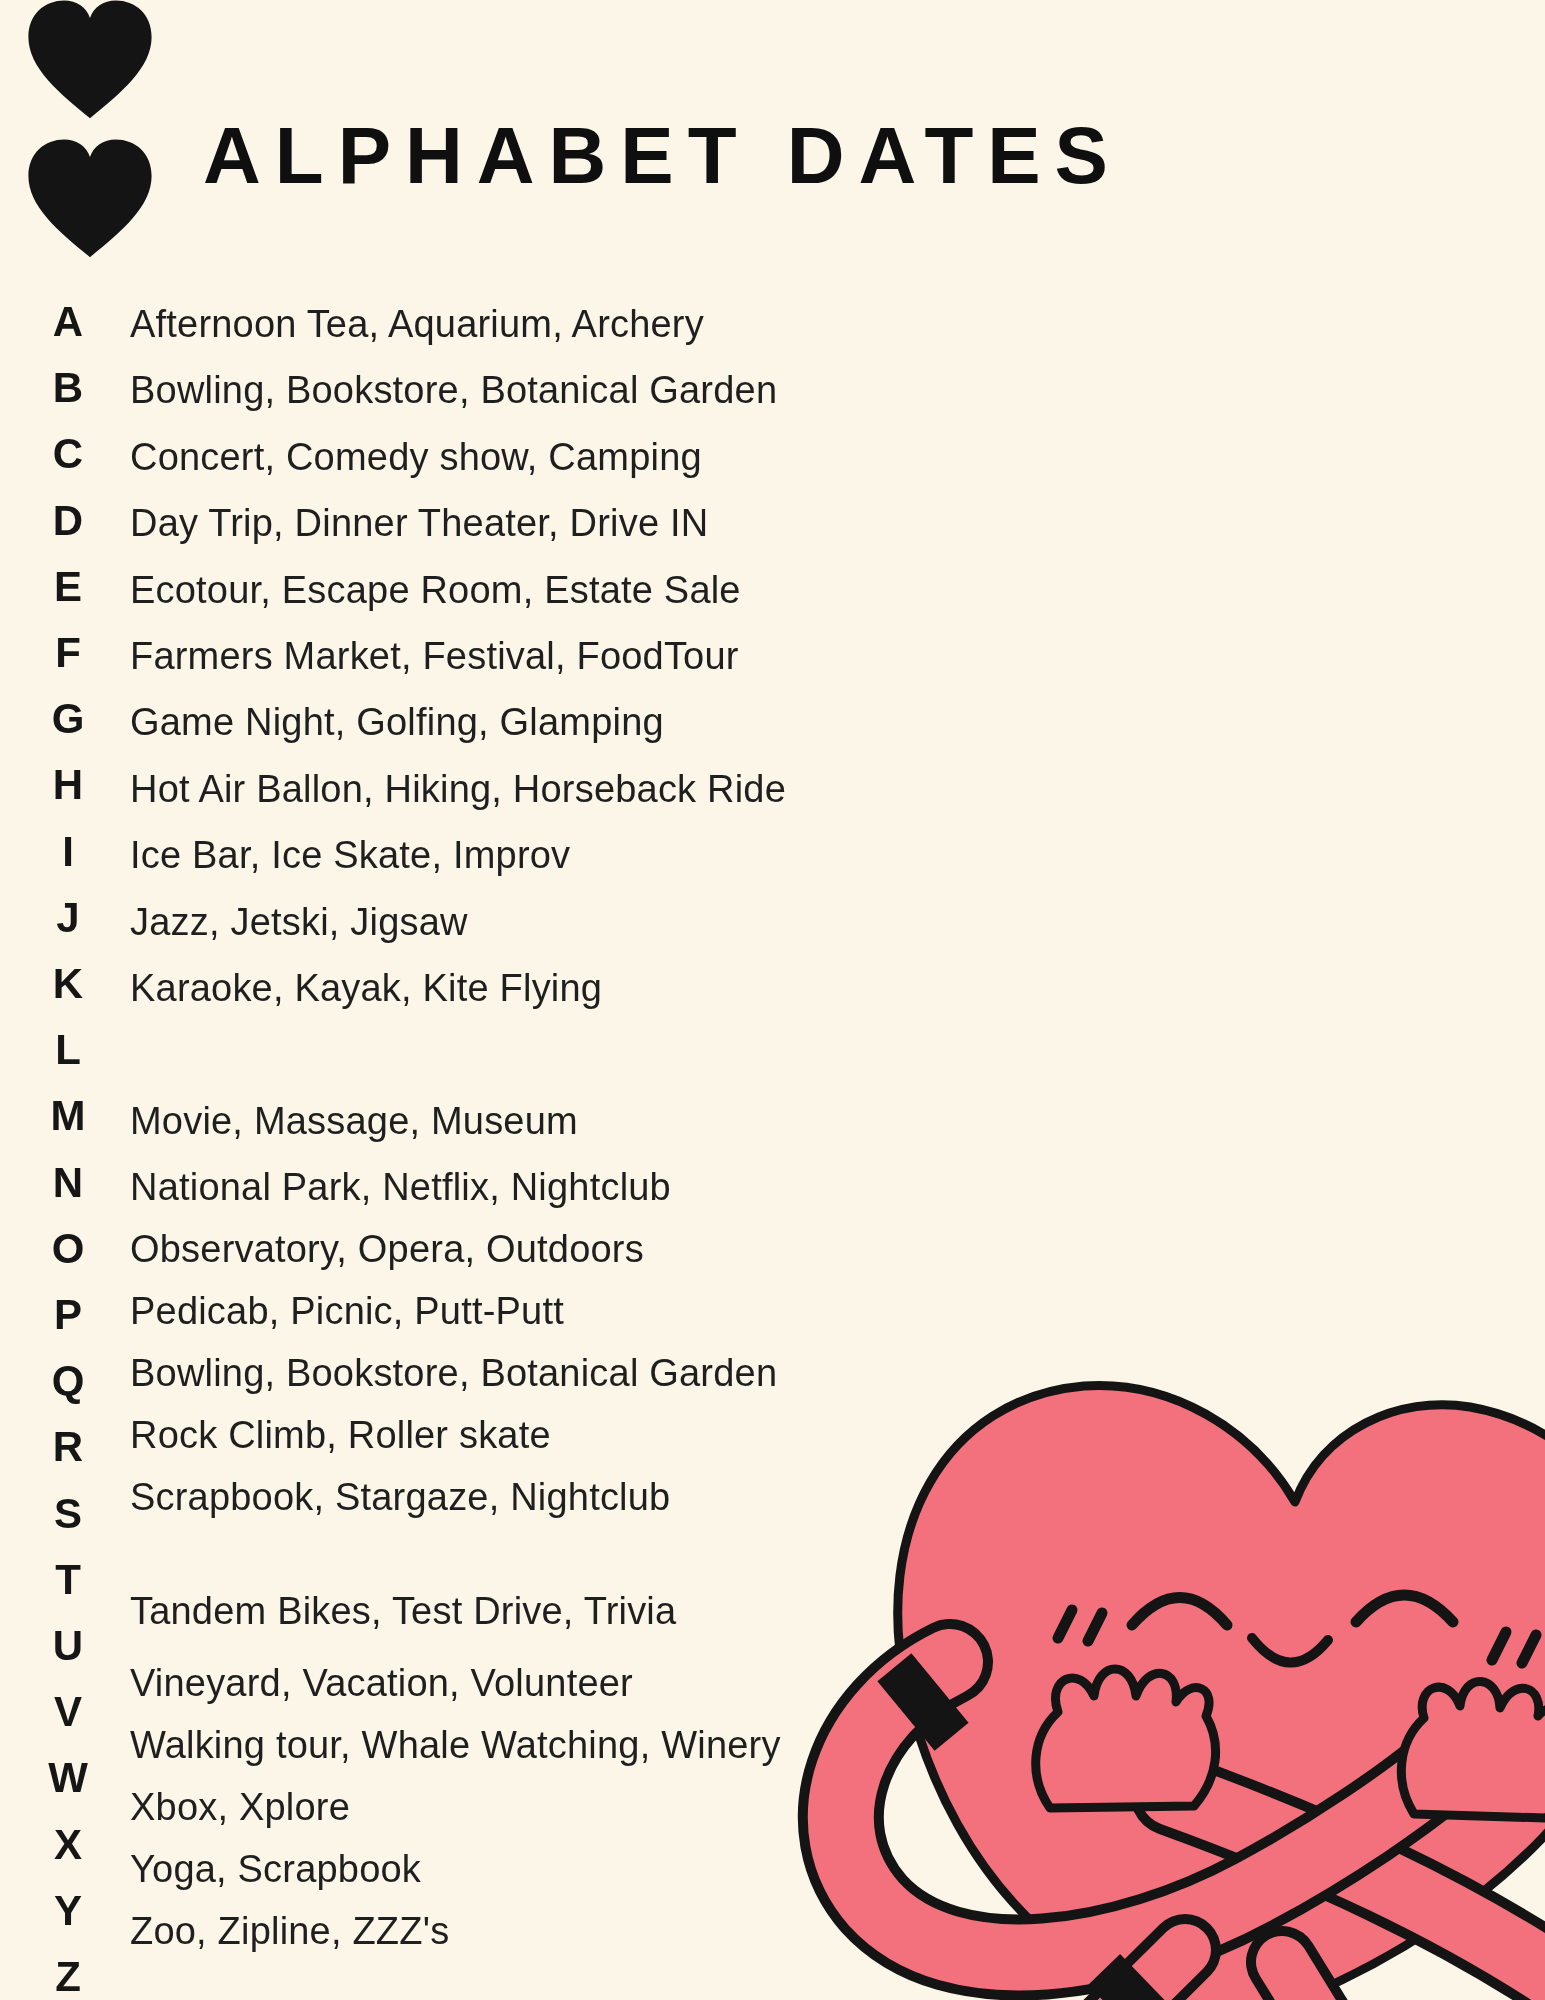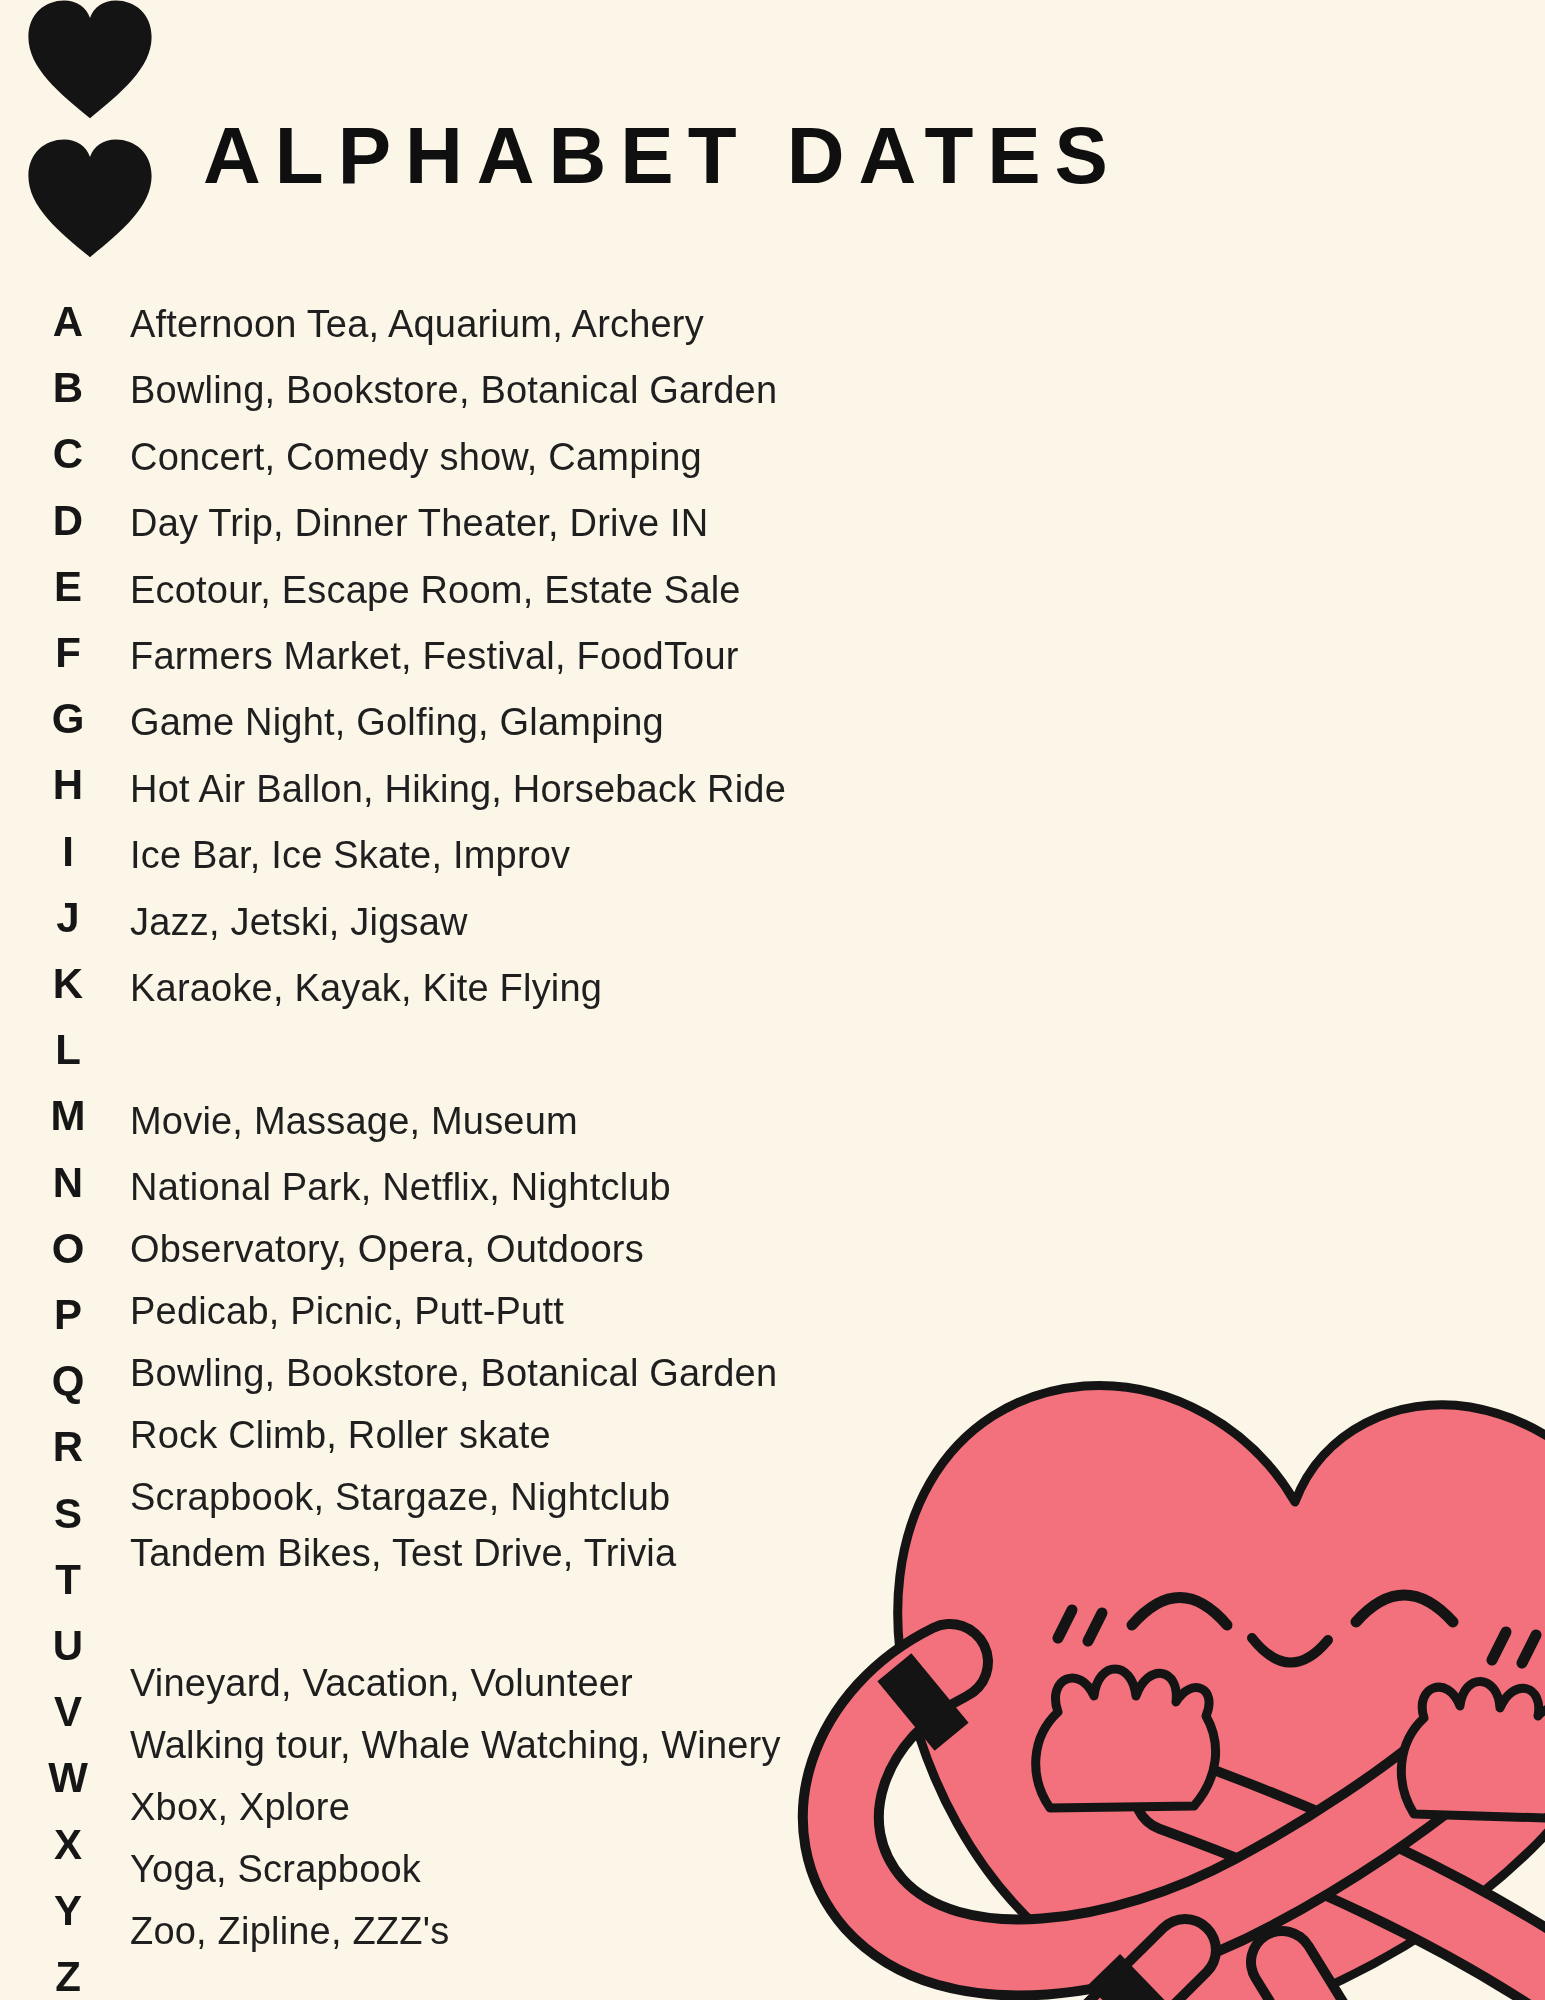--- a/index.html
+++ b/index.html
@@ -113,21 +113,21 @@
       <div class="idea" style="top: 855.2px;">Ice Bar, Ice Skate, Improv</div>
       <div class="idea" style="top: 921.6px;">Jazz, Jetski, Jigsaw</div>
       <div class="idea" style="top: 988px;">Karaoke, Kayak, Kite Flying</div>
       <div class="idea" style="top: 1120.8px; text-align: right;">Movie, Massage, Museum</div>
       <div class="idea" style="top: 1187.2px;">National Park, Netflix, Nightclub</div>
       <div class="idea" style="top: 1249px;">Observatory, Opera, Outdoors</div>
       <div class="idea" style="top: 1311px;">Pedicab, Picnic, Putt-Putt</div>
       <div class="idea" style="top: 1373px;">Bowling, Bookstore, Botanical Garden</div>
       <div class="idea" style="top: 1435px;">Rock Climb, Roller skate</div>
       <div class="idea" style="top: 1497px;">Scrapbook, Stargaze, Nightclub</div>
-      <div class="idea" style="top: 1553px; text-align: center;">Tandem Bikes, Test Drive, Trivia</div>
+      <div class="idea" style="top: 1611px; text-align: center;">Tandem Bikes, Test Drive, Trivia</div>
       <div class="idea" style="top: 1683px;">Vineyard, Vacation, Volunteer</div>
       <div class="idea" style="top: 1745px;">Walking tour, Whale Watching, Winery</div>
       <div class="idea" style="top: 1807px;">Xbox, Xplore</div>
       <div class="idea" style="top: 1869px;">Yoga, Scrapbook</div>
       <div class="idea" style="top: 1931px;">Zoo, Zipline, ZZZ's</div>
     </div>
 
   <svg class="illu" width="915" height="920" viewBox="630 1080 915 920" aria-hidden="true">
     <g stroke-linecap="round" stroke-linejoin="round">
       <path class="pink-fill" stroke-width="9" d="M906 1688 C872 1530 945 1398 1084 1386 C1170 1380 1252 1428 1295 1502 C1322 1430 1398 1395 1470 1407 C1574 1425 1650 1514 1646 1624 C1642 1772 1492 1918 1302 1998 C1284 2006 1264 2012 1246 2014 C1096 2014 952 1890 906 1688 Z"></path>

